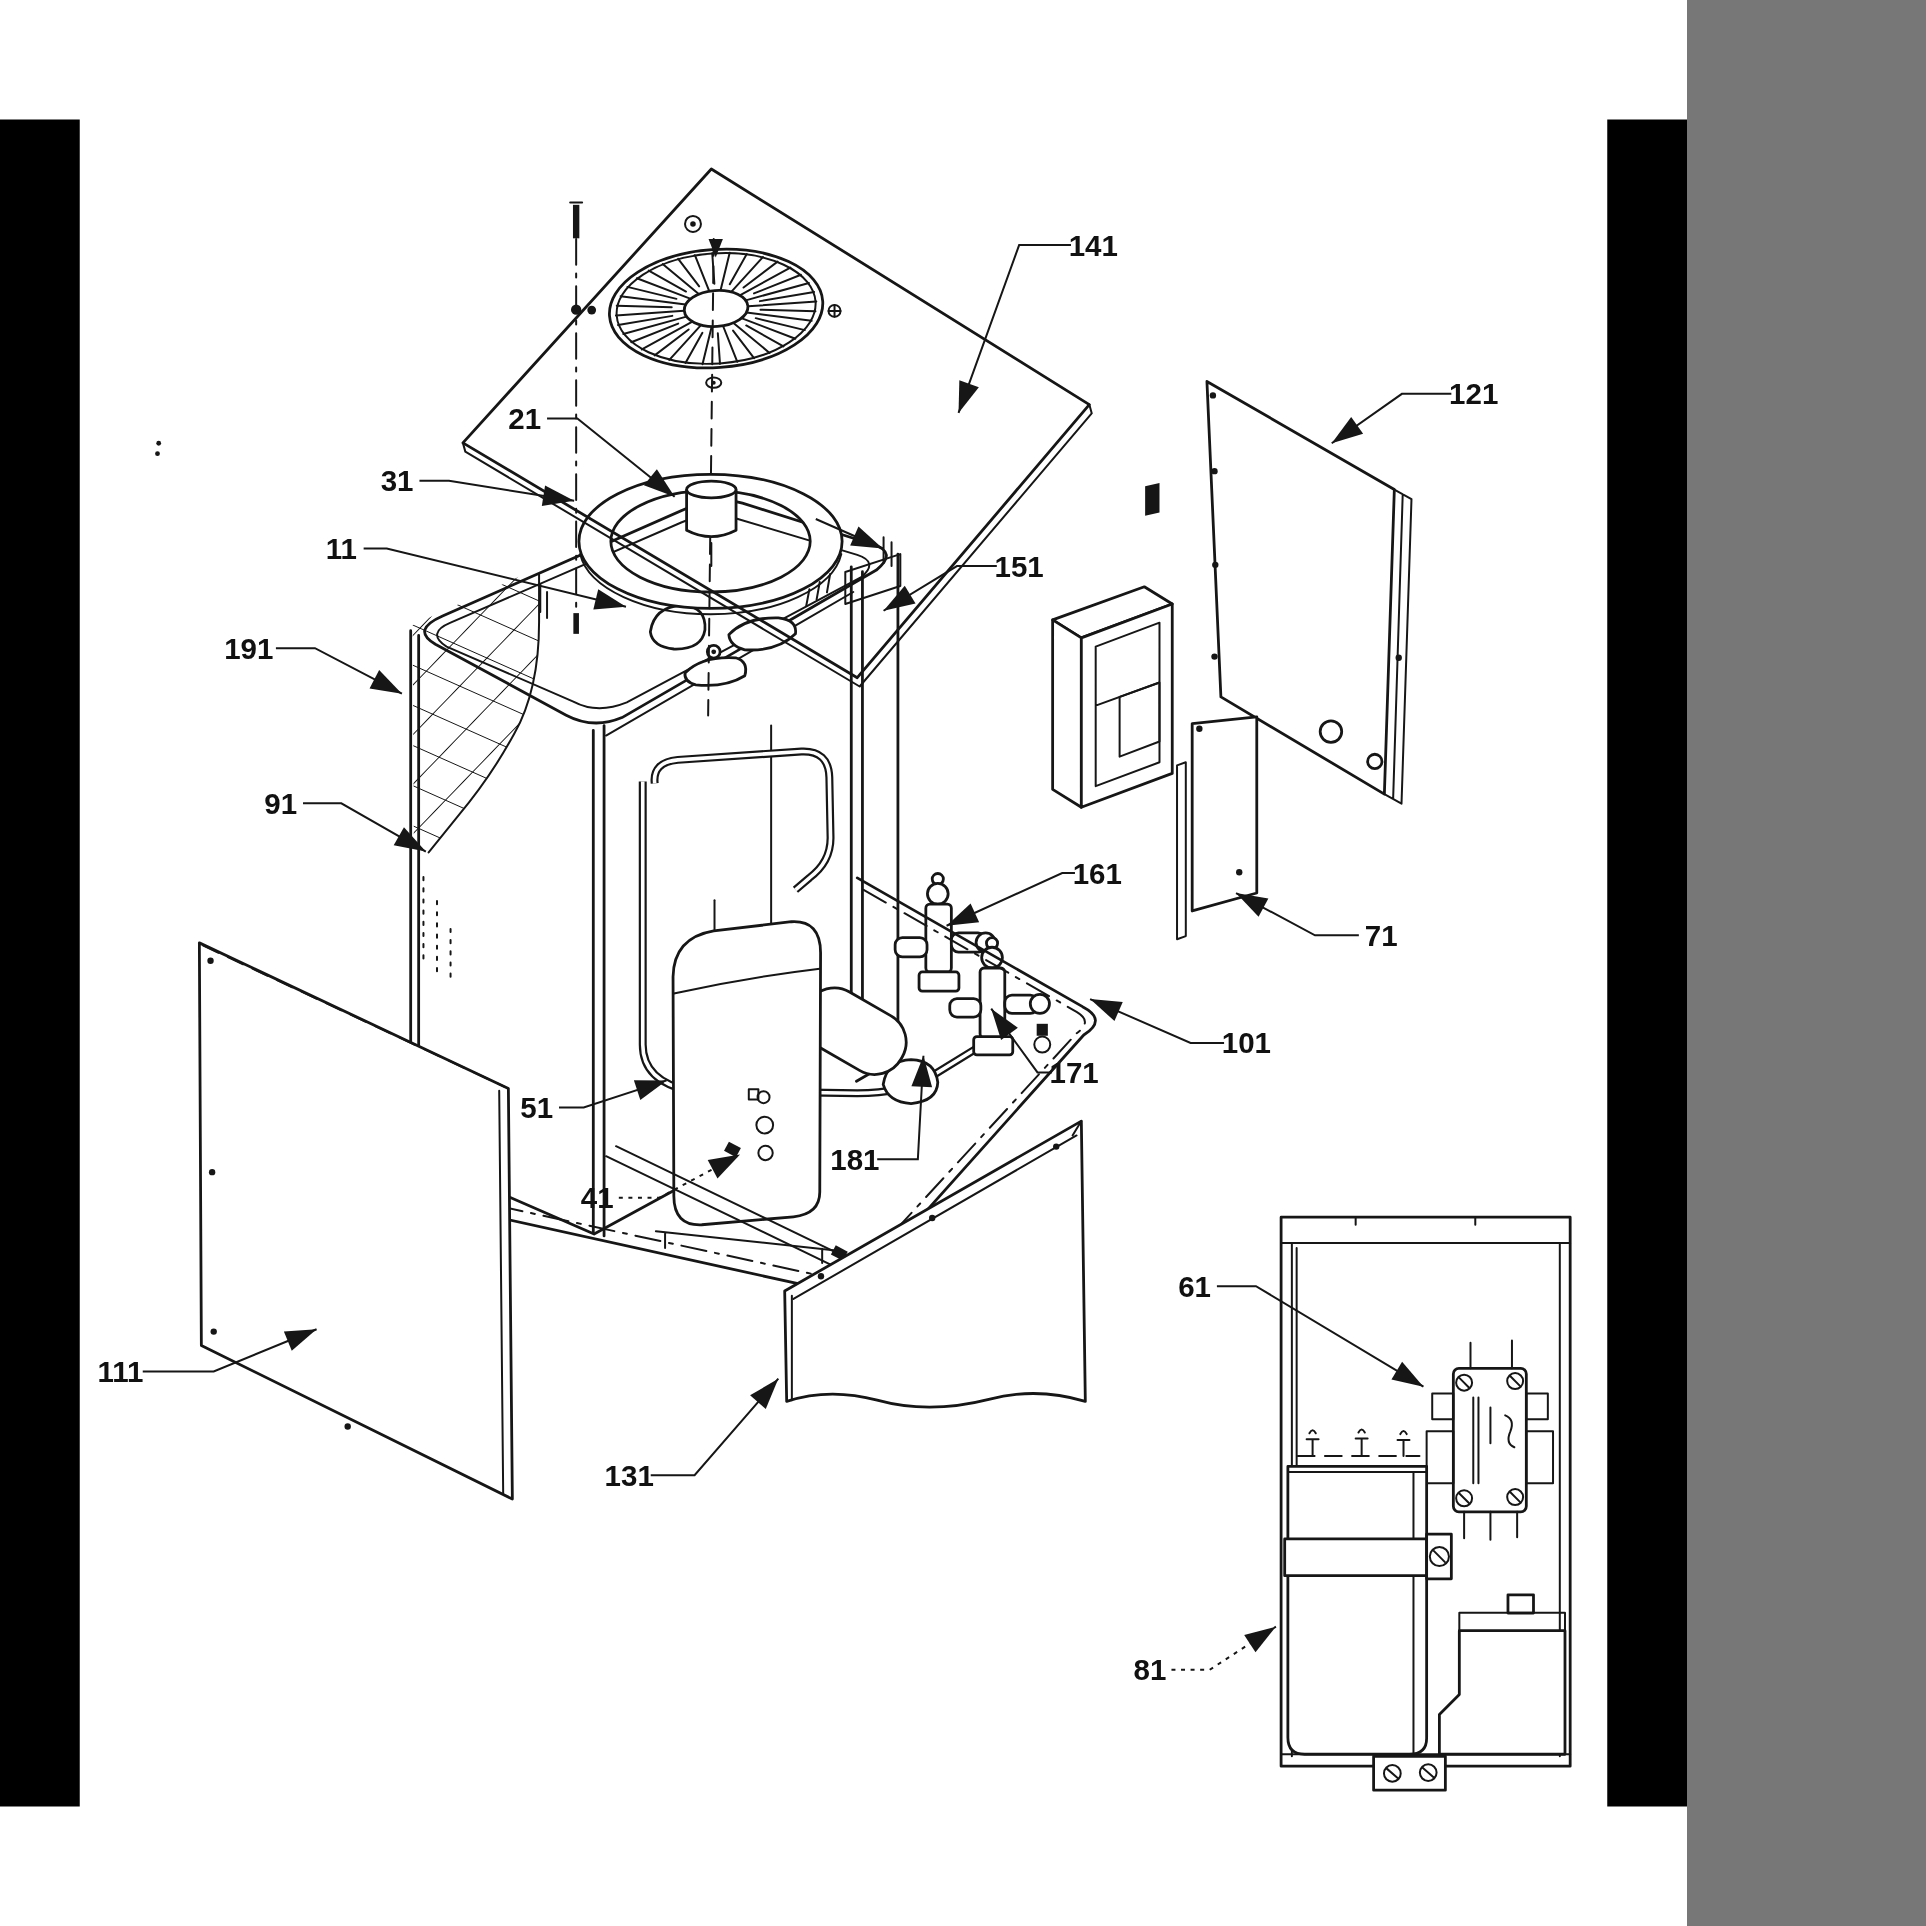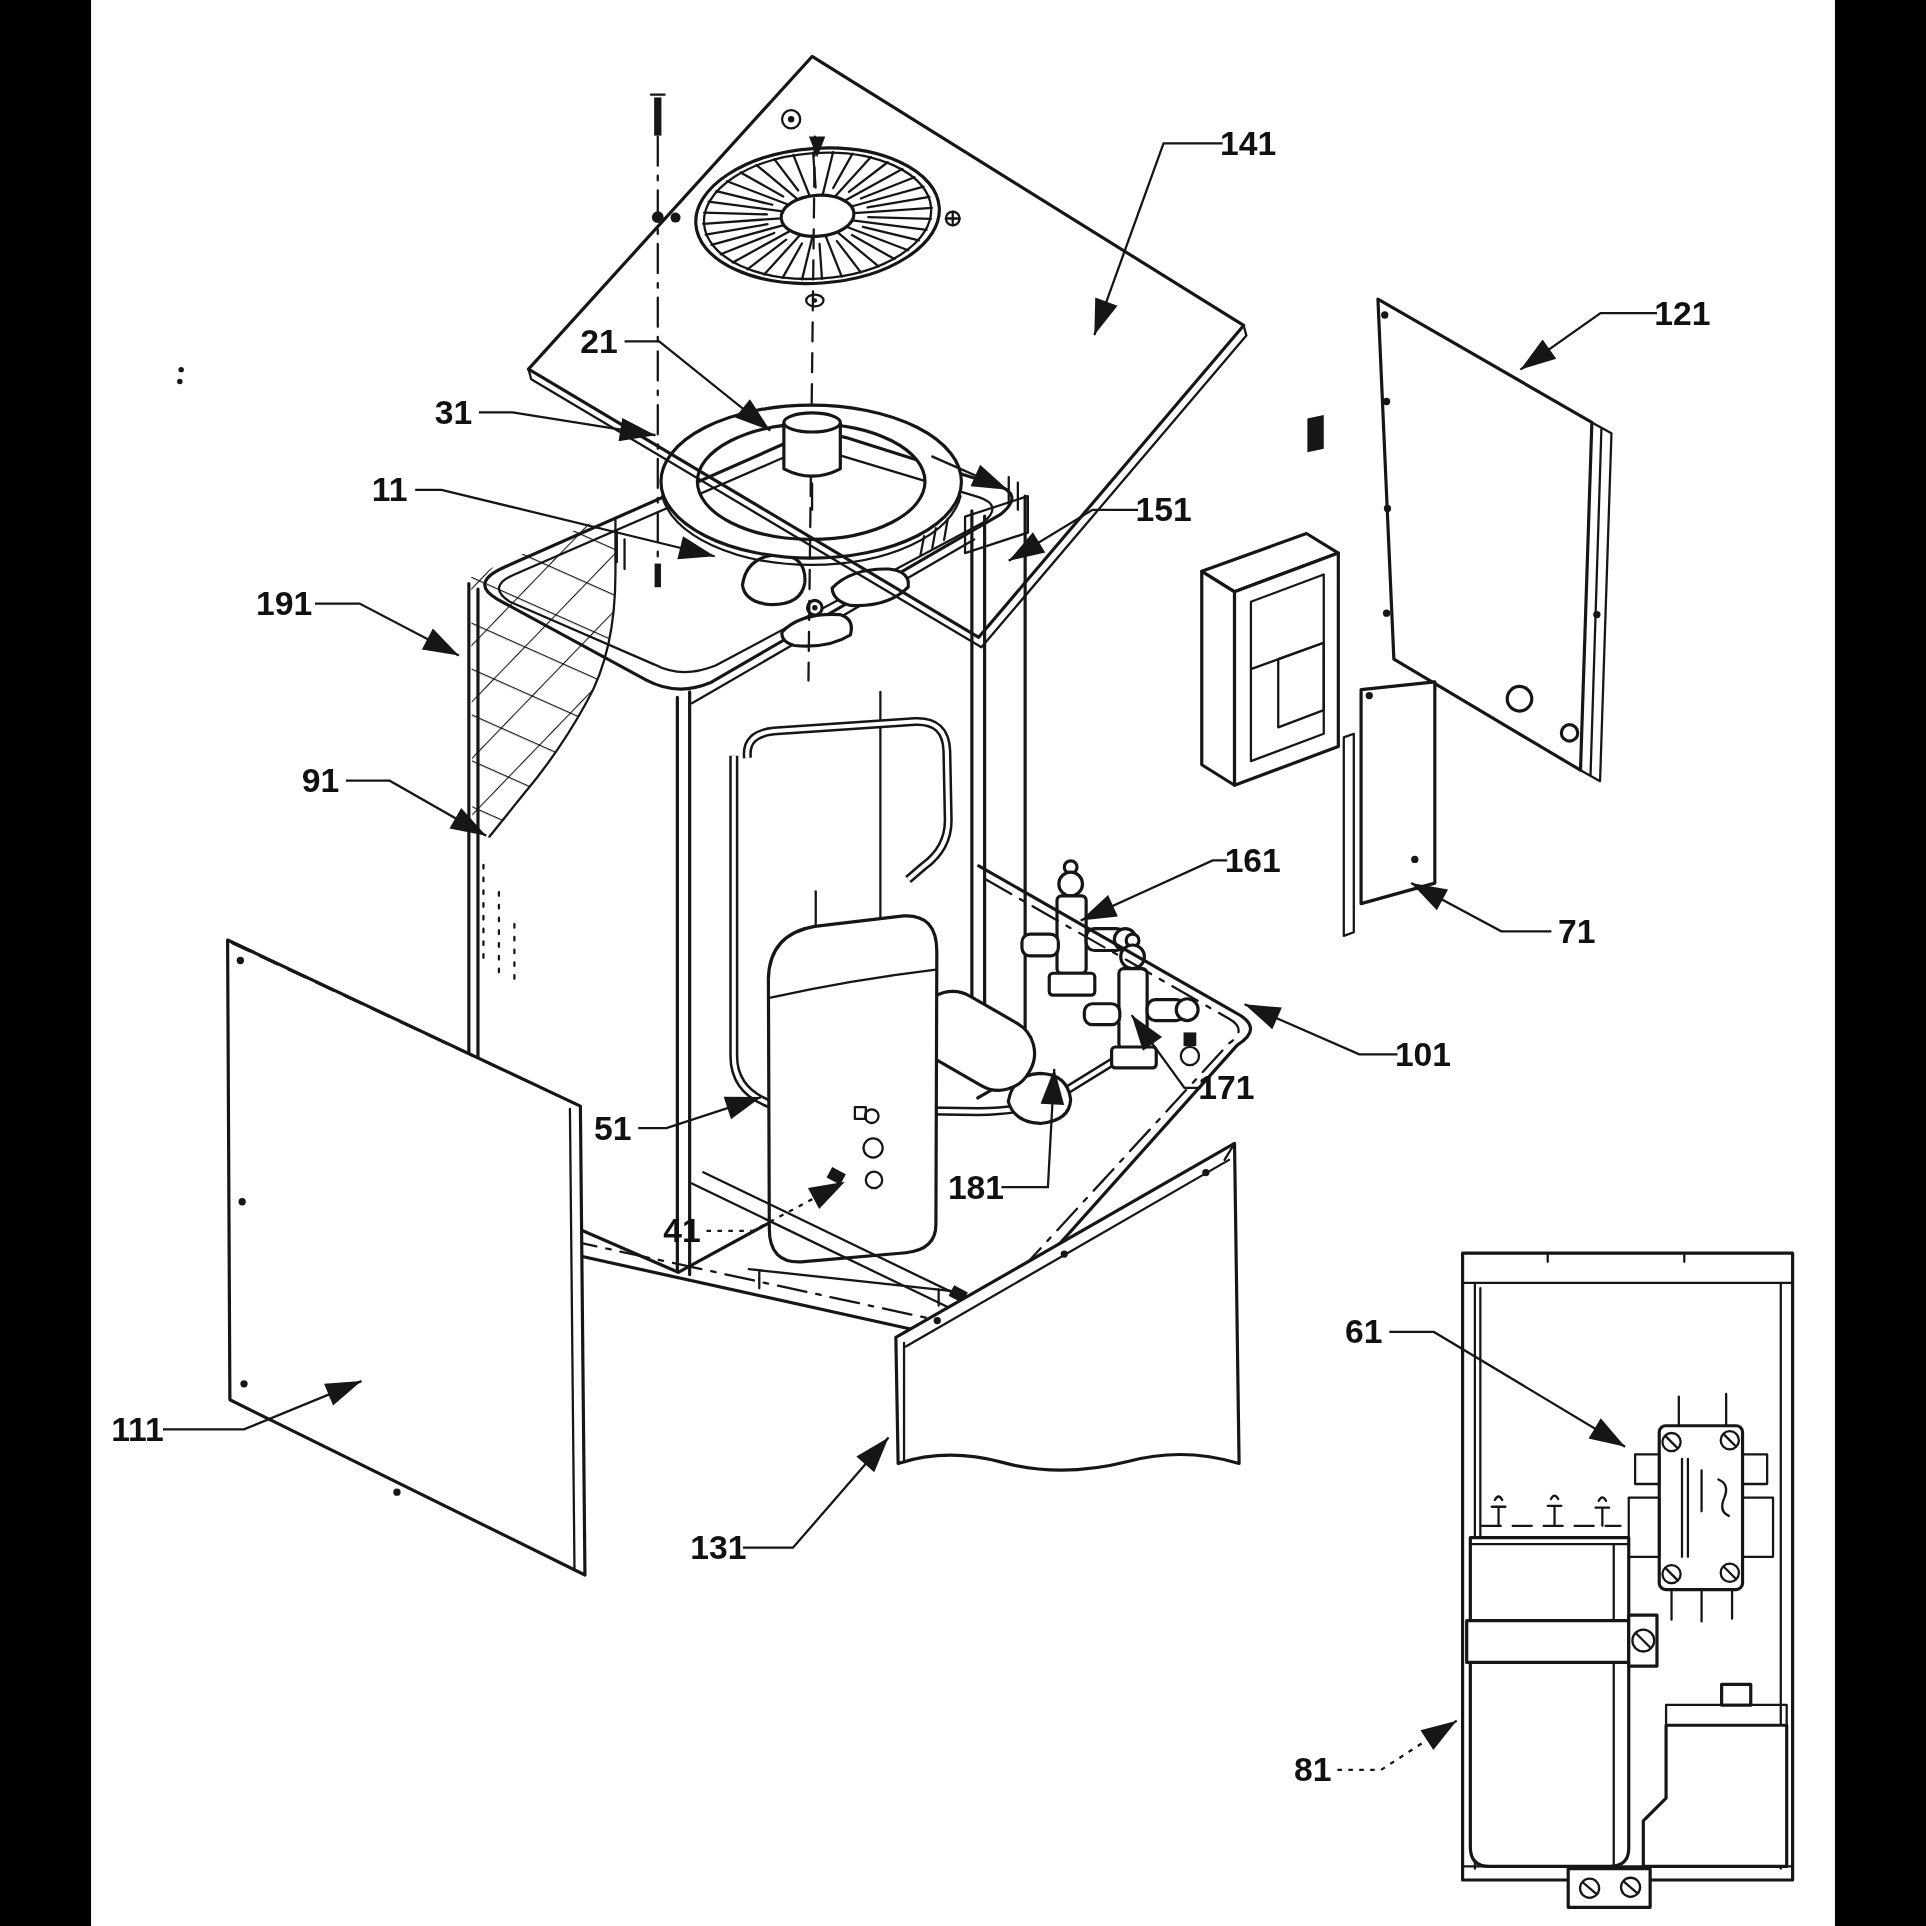--- a/index.html
+++ b/index.html
@@ -1,16 +1,16 @@
 <!DOCTYPE html>
 <html style="font-size:7.3px"><head>
 <meta charset="utf-8">
 <style>
   html,body{margin:0;padding:0;background:#777;}
-  #stage{position:relative;width:1926px;height:1926px;background:#ffffff;overflow:hidden;}
+  #stage{position:relative;width:1687px;height:1926px;background:#ffffff;overflow:hidden;}
   svg{display:block;width:100%;height:100%;}
   .ln{fill:none;stroke:#161616;stroke-width:7;stroke-linecap:round;stroke-linejoin:round;}
   .ln5{fill:none;stroke:#161616;stroke-width:5;stroke-linecap:round;stroke-linejoin:round;}
   .lnw{fill:#ffffff;stroke:#161616;stroke-width:7;stroke-linejoin:round;}
   .blk{fill:#161616;stroke:none;}
   .dash{stroke-dasharray:42 26;}
   .dashdot{stroke-dasharray:64 22 10 22;}
   .dot{stroke-dasharray:8 20;}
   .callout-label{font-family:"Liberation Sans","DejaVu Sans",sans-serif;font-weight:600;fill:#111;}
 </style>

